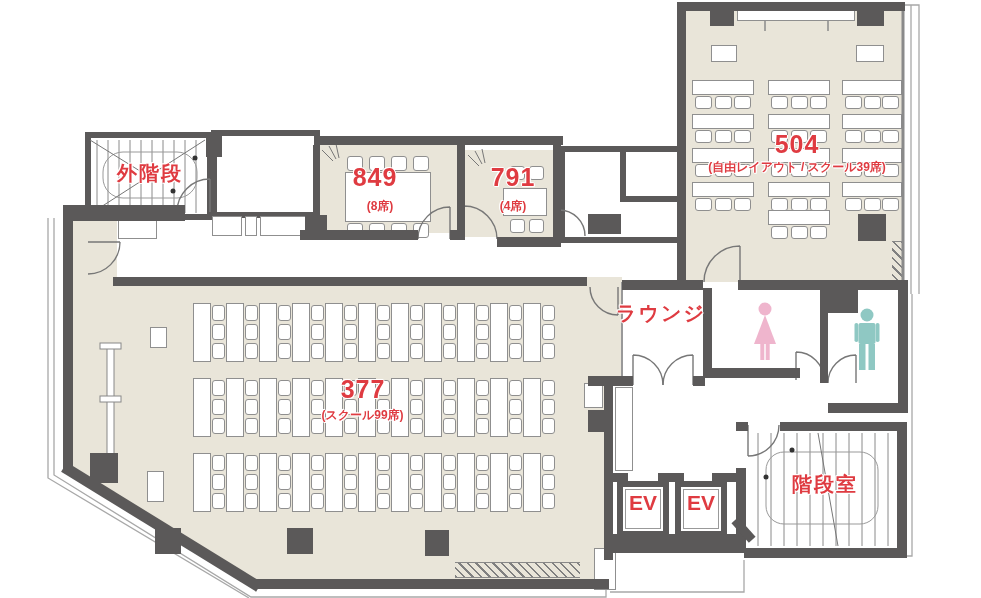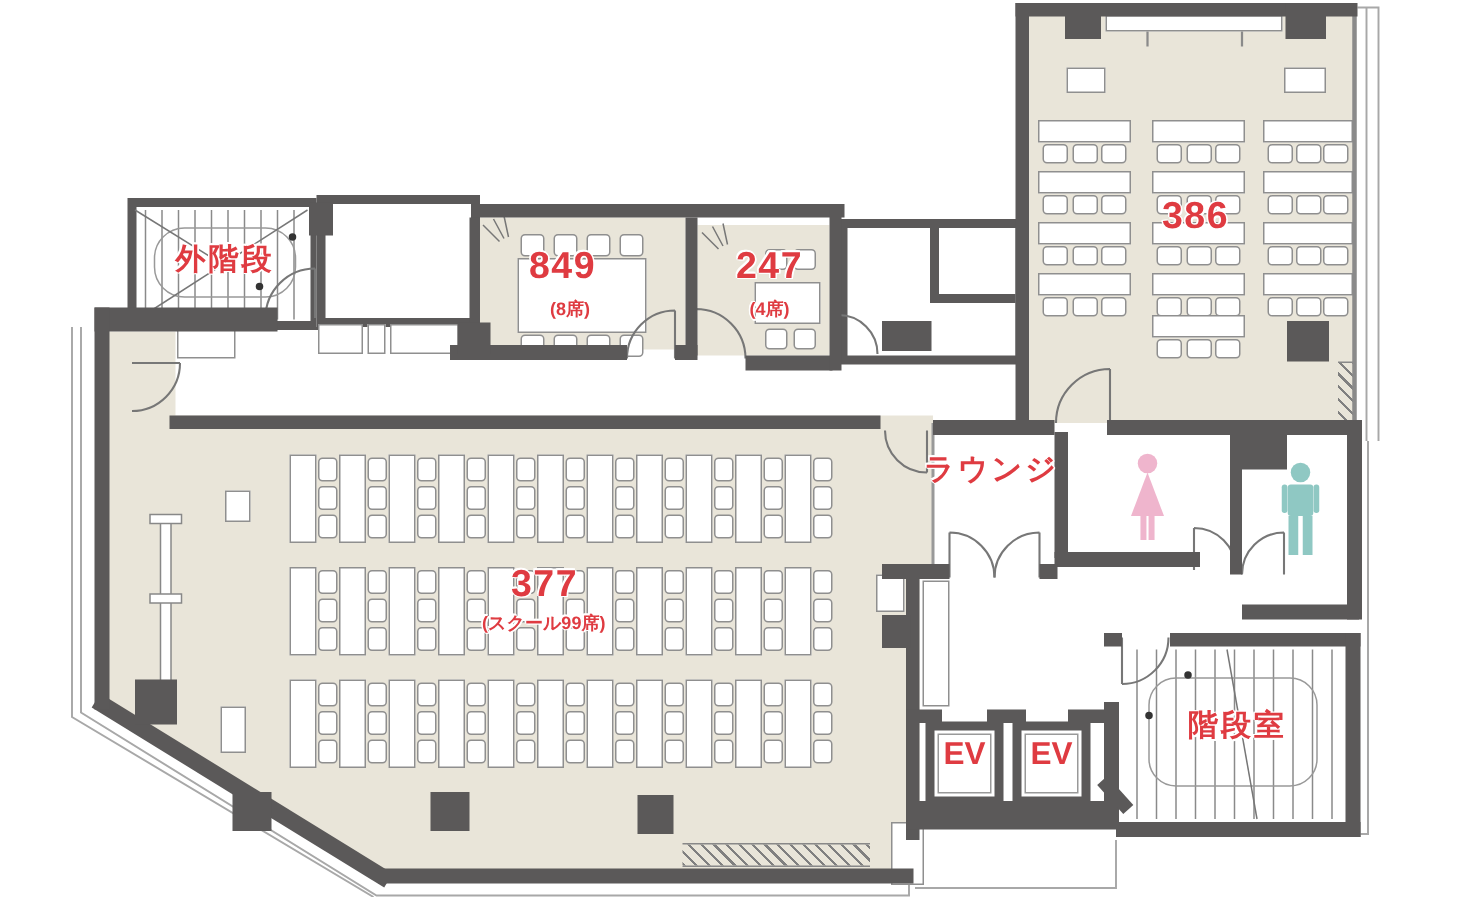--- a/index.html
+++ b/index.html
@@ -377,23 +377,24 @@
   <div class="col-dark" style="left:287px;top:528px;width:26px;height:26px;"></div>
   <div class="col-dark" style="left:425px;top:530px;width:24px;height:26px;"></div>
   <div class="col-dark" style="left:588px;top:410px;width:19px;height:22px;"></div>
   <div class="col-dark" style="left:710px;top:2px;width:24px;height:24px;"></div>
   <div class="col-dark" style="left:857px;top:2px;width:27px;height:24px;"></div>
   <div class="col-dark" style="left:858px;top:214px;width:28px;height:27px;"></div>
 
   <div class="room-label jp" style="left:95px;top:163px;width:110px;">外階段</div>
   <div class="room-label num" style="left:340px;top:164px;width:70px;">849</div>
   <div class="room-label cap" style="left:345px;top:200px;width:70px;">(8席)</div>
-  <div class="room-label num" style="left:478px;top:164px;width:70px;">247</div>
+  <div class="room-label num" style="left:478px;top:164px;width:70px;">791</div>
   <div class="room-label cap" style="left:478px;top:200px;width:70px;">(4席)</div>
-  <div class="room-label num" style="left:762px;top:131px;width:70px;">386</div>
+  <div class="room-label num" style="left:762px;top:131px;width:70px;">504</div>
+  <div class="room-label cap" style="left:697px;top:161px;width:200px;">(自由レイアウト / スクール39席)</div>
   <div class="room-label num" style="left:328px;top:376px;width:70px;">377</div>
   <div class="room-label cap" style="left:295px;top:409px;width:135px;">(スクール99席)</div>
   <div class="room-label jp" style="left:613px;top:303px;width:96px;">ラウンジ</div>
   <div class="room-label jp" style="left:775px;top:474px;width:100px;">階段室</div>
   <div class="room-label ev-label" style="left:617px;top:492px;width:52px;">EV</div>
   <div class="room-label ev-label" style="left:675px;top:492px;width:52px;">EV</div>
 
   <div class="icon-box" style="left:751px;top:302px;width:28px;height:62px;">
     <svg width="28" height="62" viewBox="0 0 28 62">
       <circle cx="14" cy="7" r="6.5" class="female-fill" fill="#efb5cd"></circle>

